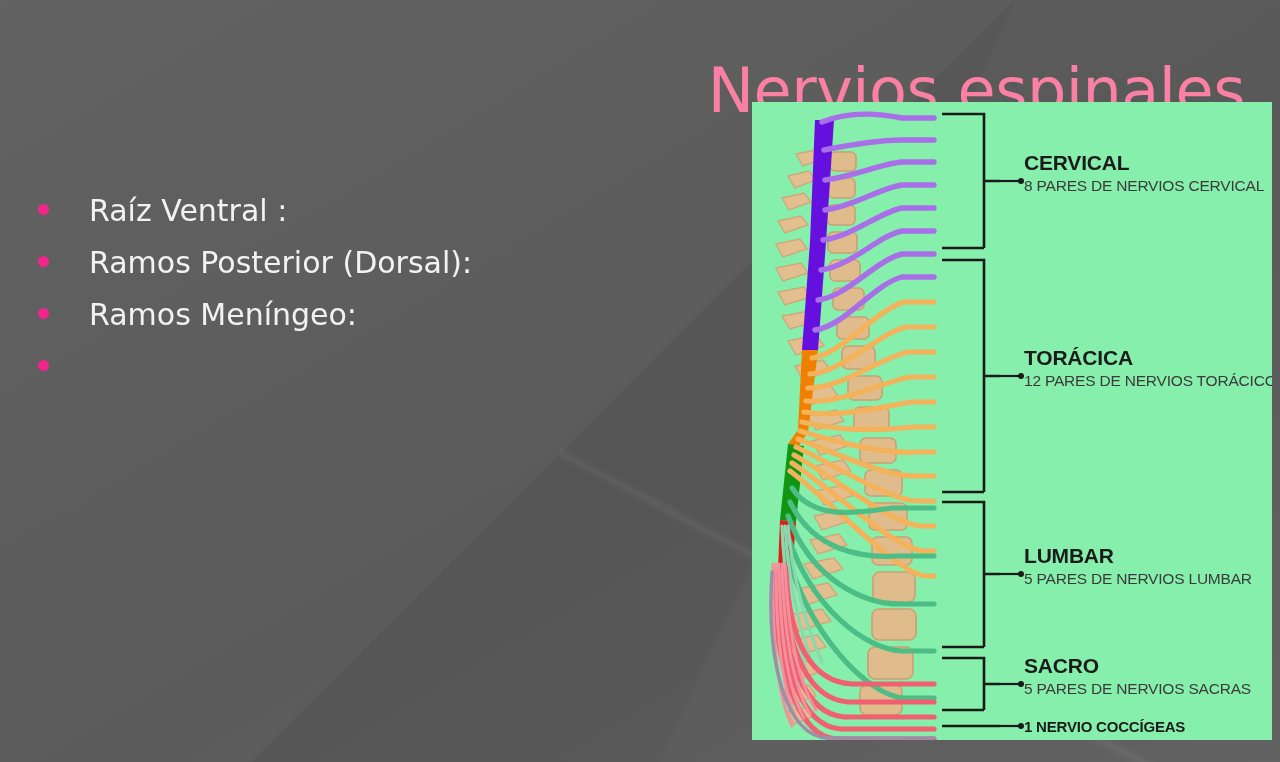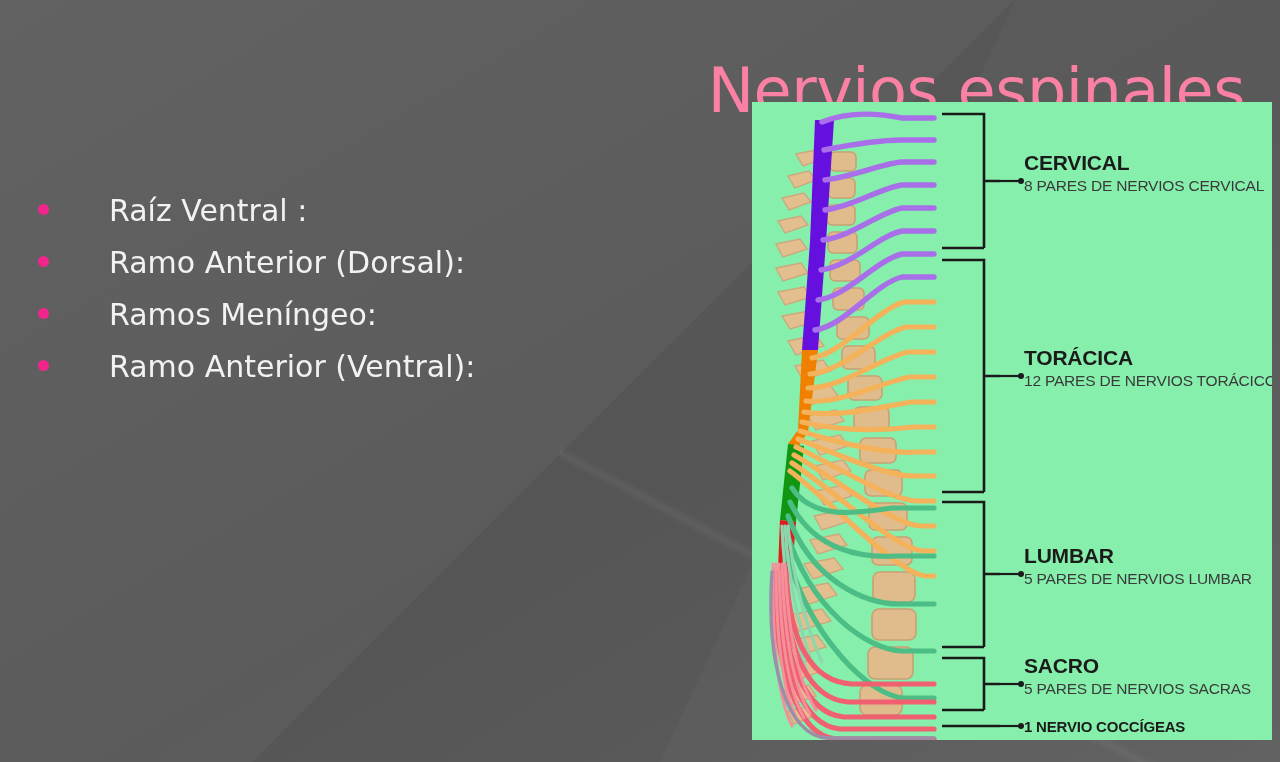--- a/index.html
+++ b/index.html
@@ -56,21 +56,20 @@
     margin-top:18px;
     margin-right:40px;
     margin-left:8px;
   }
   .bullet-text {
     color:#F2F2F2;
     font-size:30px;
     line-height:50px;
     font-family:"DejaVu Sans", sans-serif;
     letter-spacing:0px;
-    margin-left:20px;
   }
 
   
   .figure-panel {
     position:absolute;
     left:712px; top:102px;
     width:520px; height:638px;
     background:#86efac;
     overflow:hidden;
     margin-left:40px;
@@ -109,29 +108,28 @@
 
 <div class="slide-title">Nervios espinales</div>
 
 <div class="bullets">
   <div class="bullet-row">
     <span class="bullet-dot"></span>
     <span class="bullet-text">Raíz Ventral :</span>
   </div>
   <div class="bullet-row">
     <span class="bullet-dot"></span>
-    <span class="bullet-text">Ramo Anterior (Dorsal):</span>
+    <span class="bullet-text">Ramos Posterior (Dorsal):</span>
   </div>
   <div class="bullet-row">
     <span class="bullet-dot"></span>
     <span class="bullet-text">Ramos Meníngeo:</span>
   </div>
   <div class="bullet-row">
     <span class="bullet-dot"></span>
-    <span class="bullet-text">Ramo Anterior (Ventral):</span>
   </div>
 </div>
 
 <div class="figure-panel">
   <svg class="figure-svg" viewBox="0 0 520 638">
 
     <g>
 
       <g fill="#E3BF90" stroke="#CDA87C" stroke-width="1.4">
         <path d="M44 52 l20 -4 l7 9 l-20 7 z"></path>

